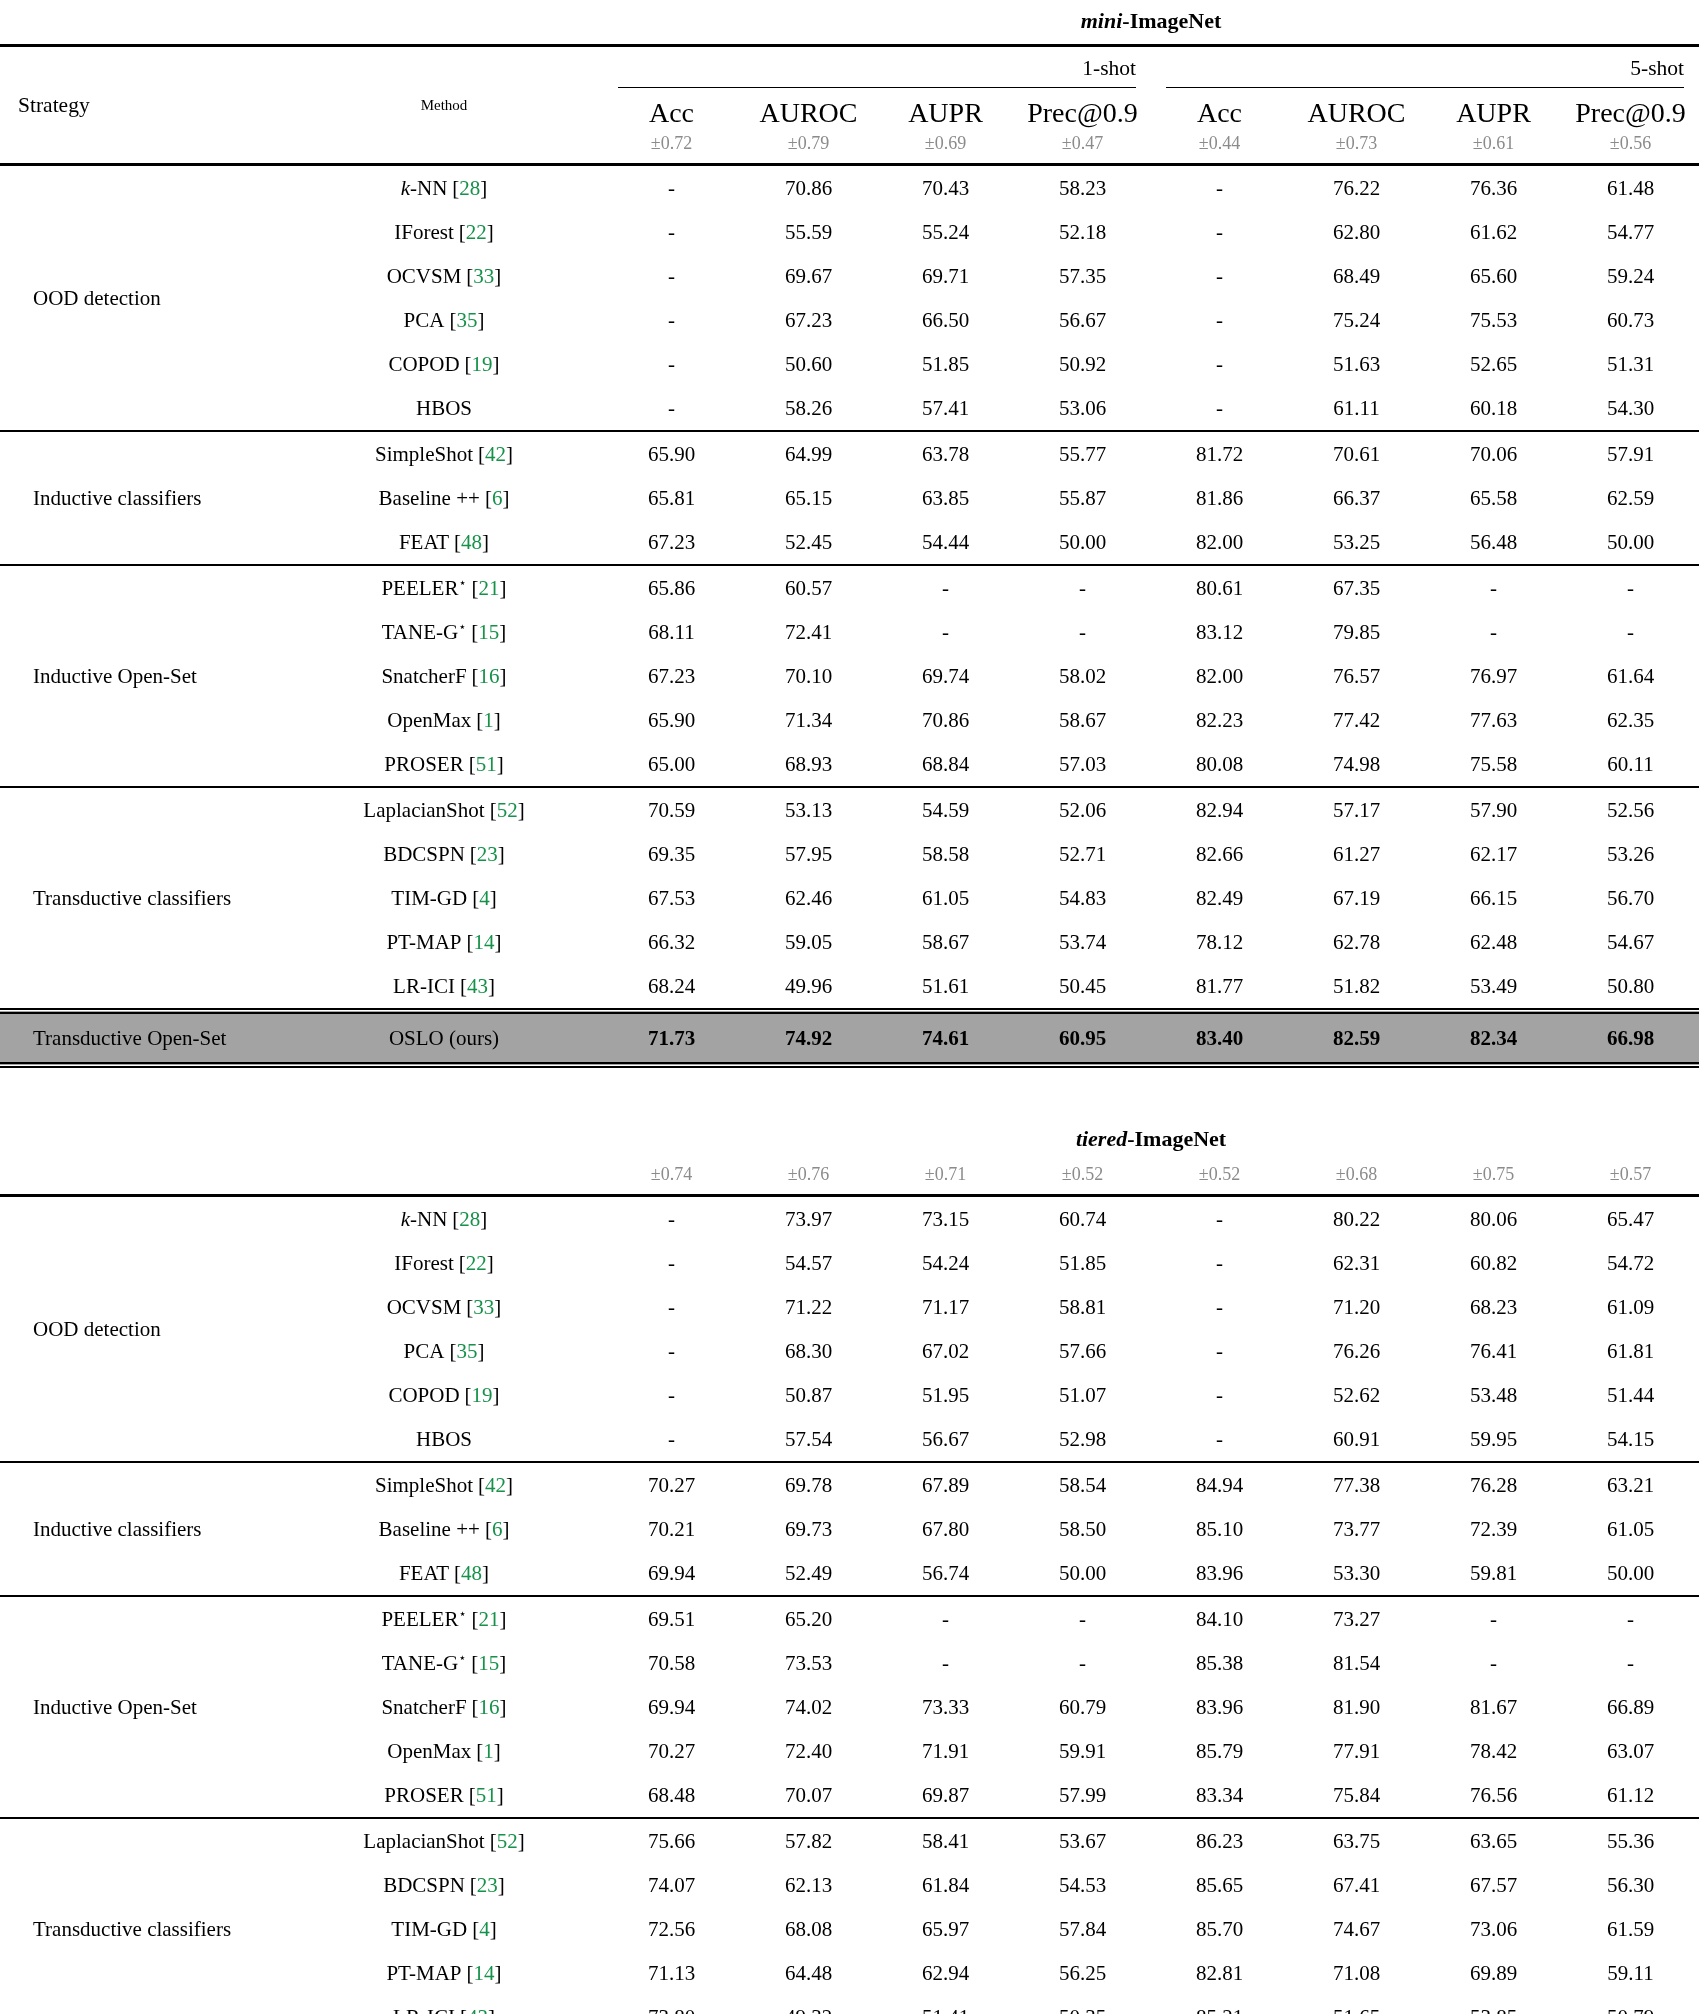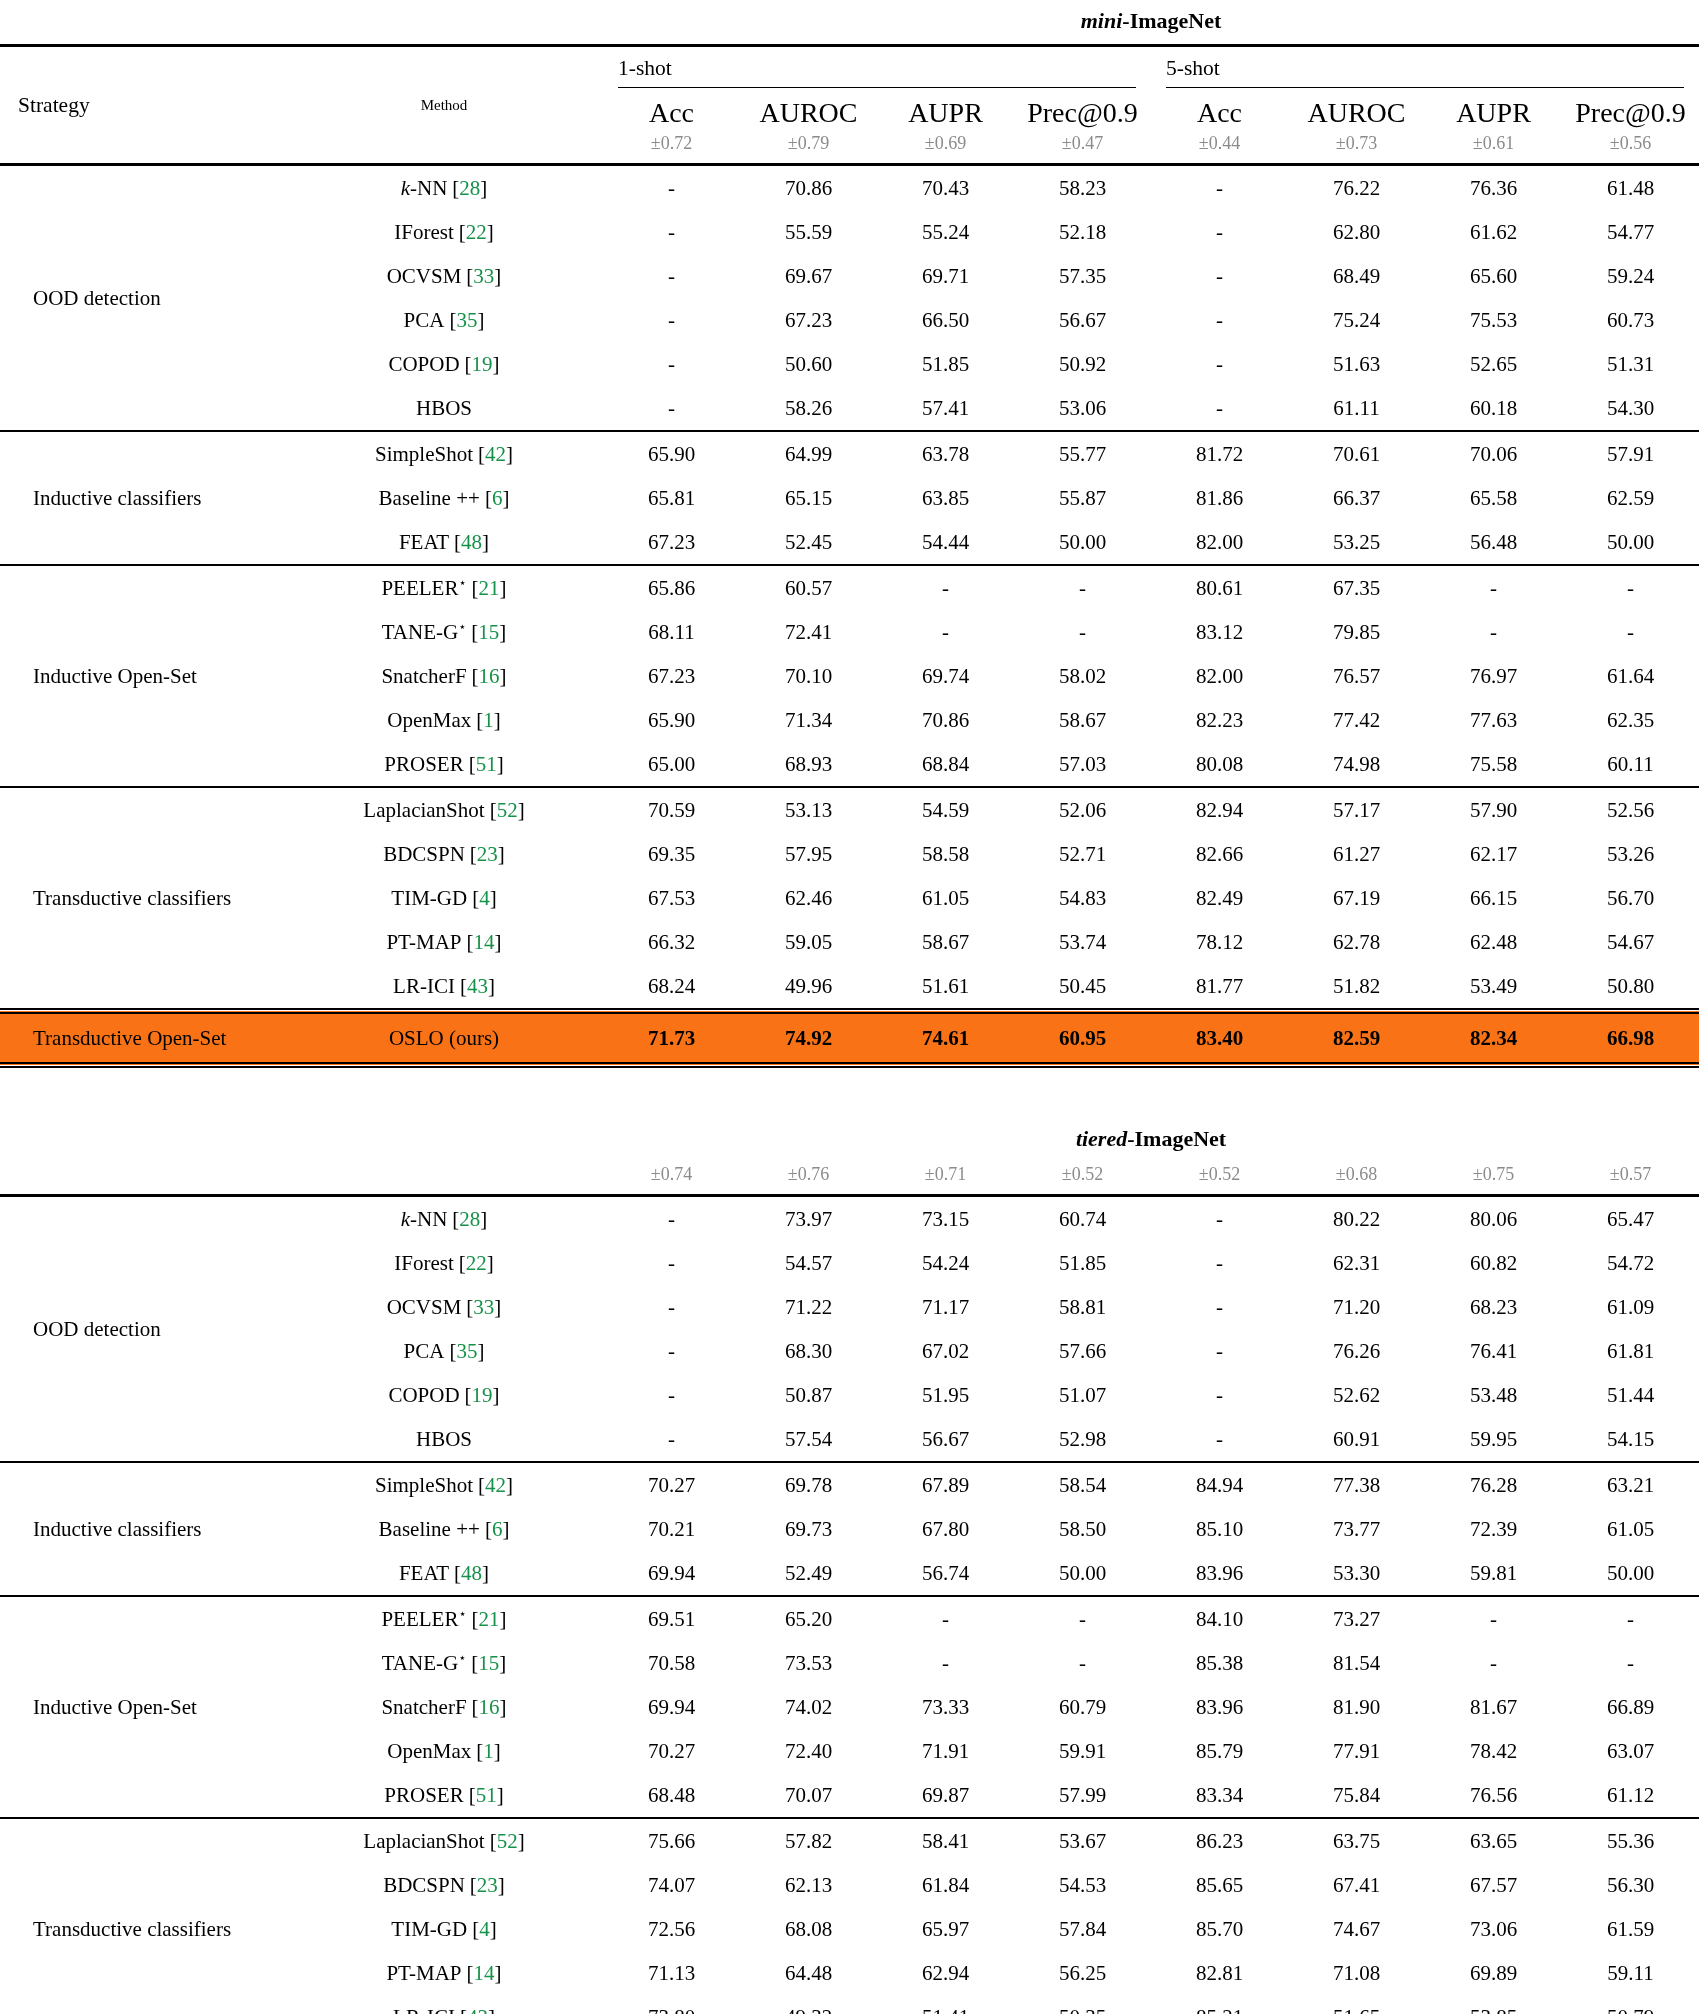--- a/index.html
+++ b/index.html
@@ -20,35 +20,35 @@
 
   
   .title-cell{text-align:center;font-weight:bold;font-size:22px;padding:6px 0 10px;}
   .t-em{font-style:italic;}
   tr.toprule td{border-bottom:3px solid #000;}
 
   
   .strat-h{text-align:left;padding-left:18px;font-weight:normal;font-size:21.5px;vertical-align:middle;border-bottom:3px solid #000;}
   .meth-h{text-align:center;font-weight:normal;font-size:15px;vertical-align:middle;border-bottom:3px solid #000;}
   th.shot{font-weight:normal;font-size:21.5px;padding-top:9px;}
-  .cmid{margin:0 14px;padding-bottom:6px;border-bottom:1.5px solid #000;text-align:left;}
+  .cmid{margin:0 14px;padding-bottom:6px;border-bottom:1.5px solid #000;text-align:right;}
   tr.mrow th{font-weight:normal;font-size:28px;padding:8px 0 2px;text-align:center;}
   td.pm{color:#8b8b8b;font-size:18px;text-align:center;padding:2px 0 9px;}
   tr.midrule td{border-bottom:3px solid #000;}
 
   
   tr.drow td{height:42px;}
   td.strategy-cell{text-align:left;padding-left:33px;vertical-align:middle;}
   td.method-cell{text-align:center;white-space:nowrap;}
   td.num{text-align:center;}
   td.num.b{font-weight:bold;}
   tr.gsep td{border-top:2.5px solid #000;}
 
   
-  tr.hl{background:#f97316;}
+  tr.hl{background:#a3a3a3;}
   tr.hl td{border-top:6px double #000;border-bottom:6px double #000;height:46px;}
 
   .citegrp{margin-left:0.24em;}
   .cite{color:#169149;}
   sup.star{font-size:13px;line-height:0;}
   td.empty{}
 </style>
 </head>
 <body>
 

